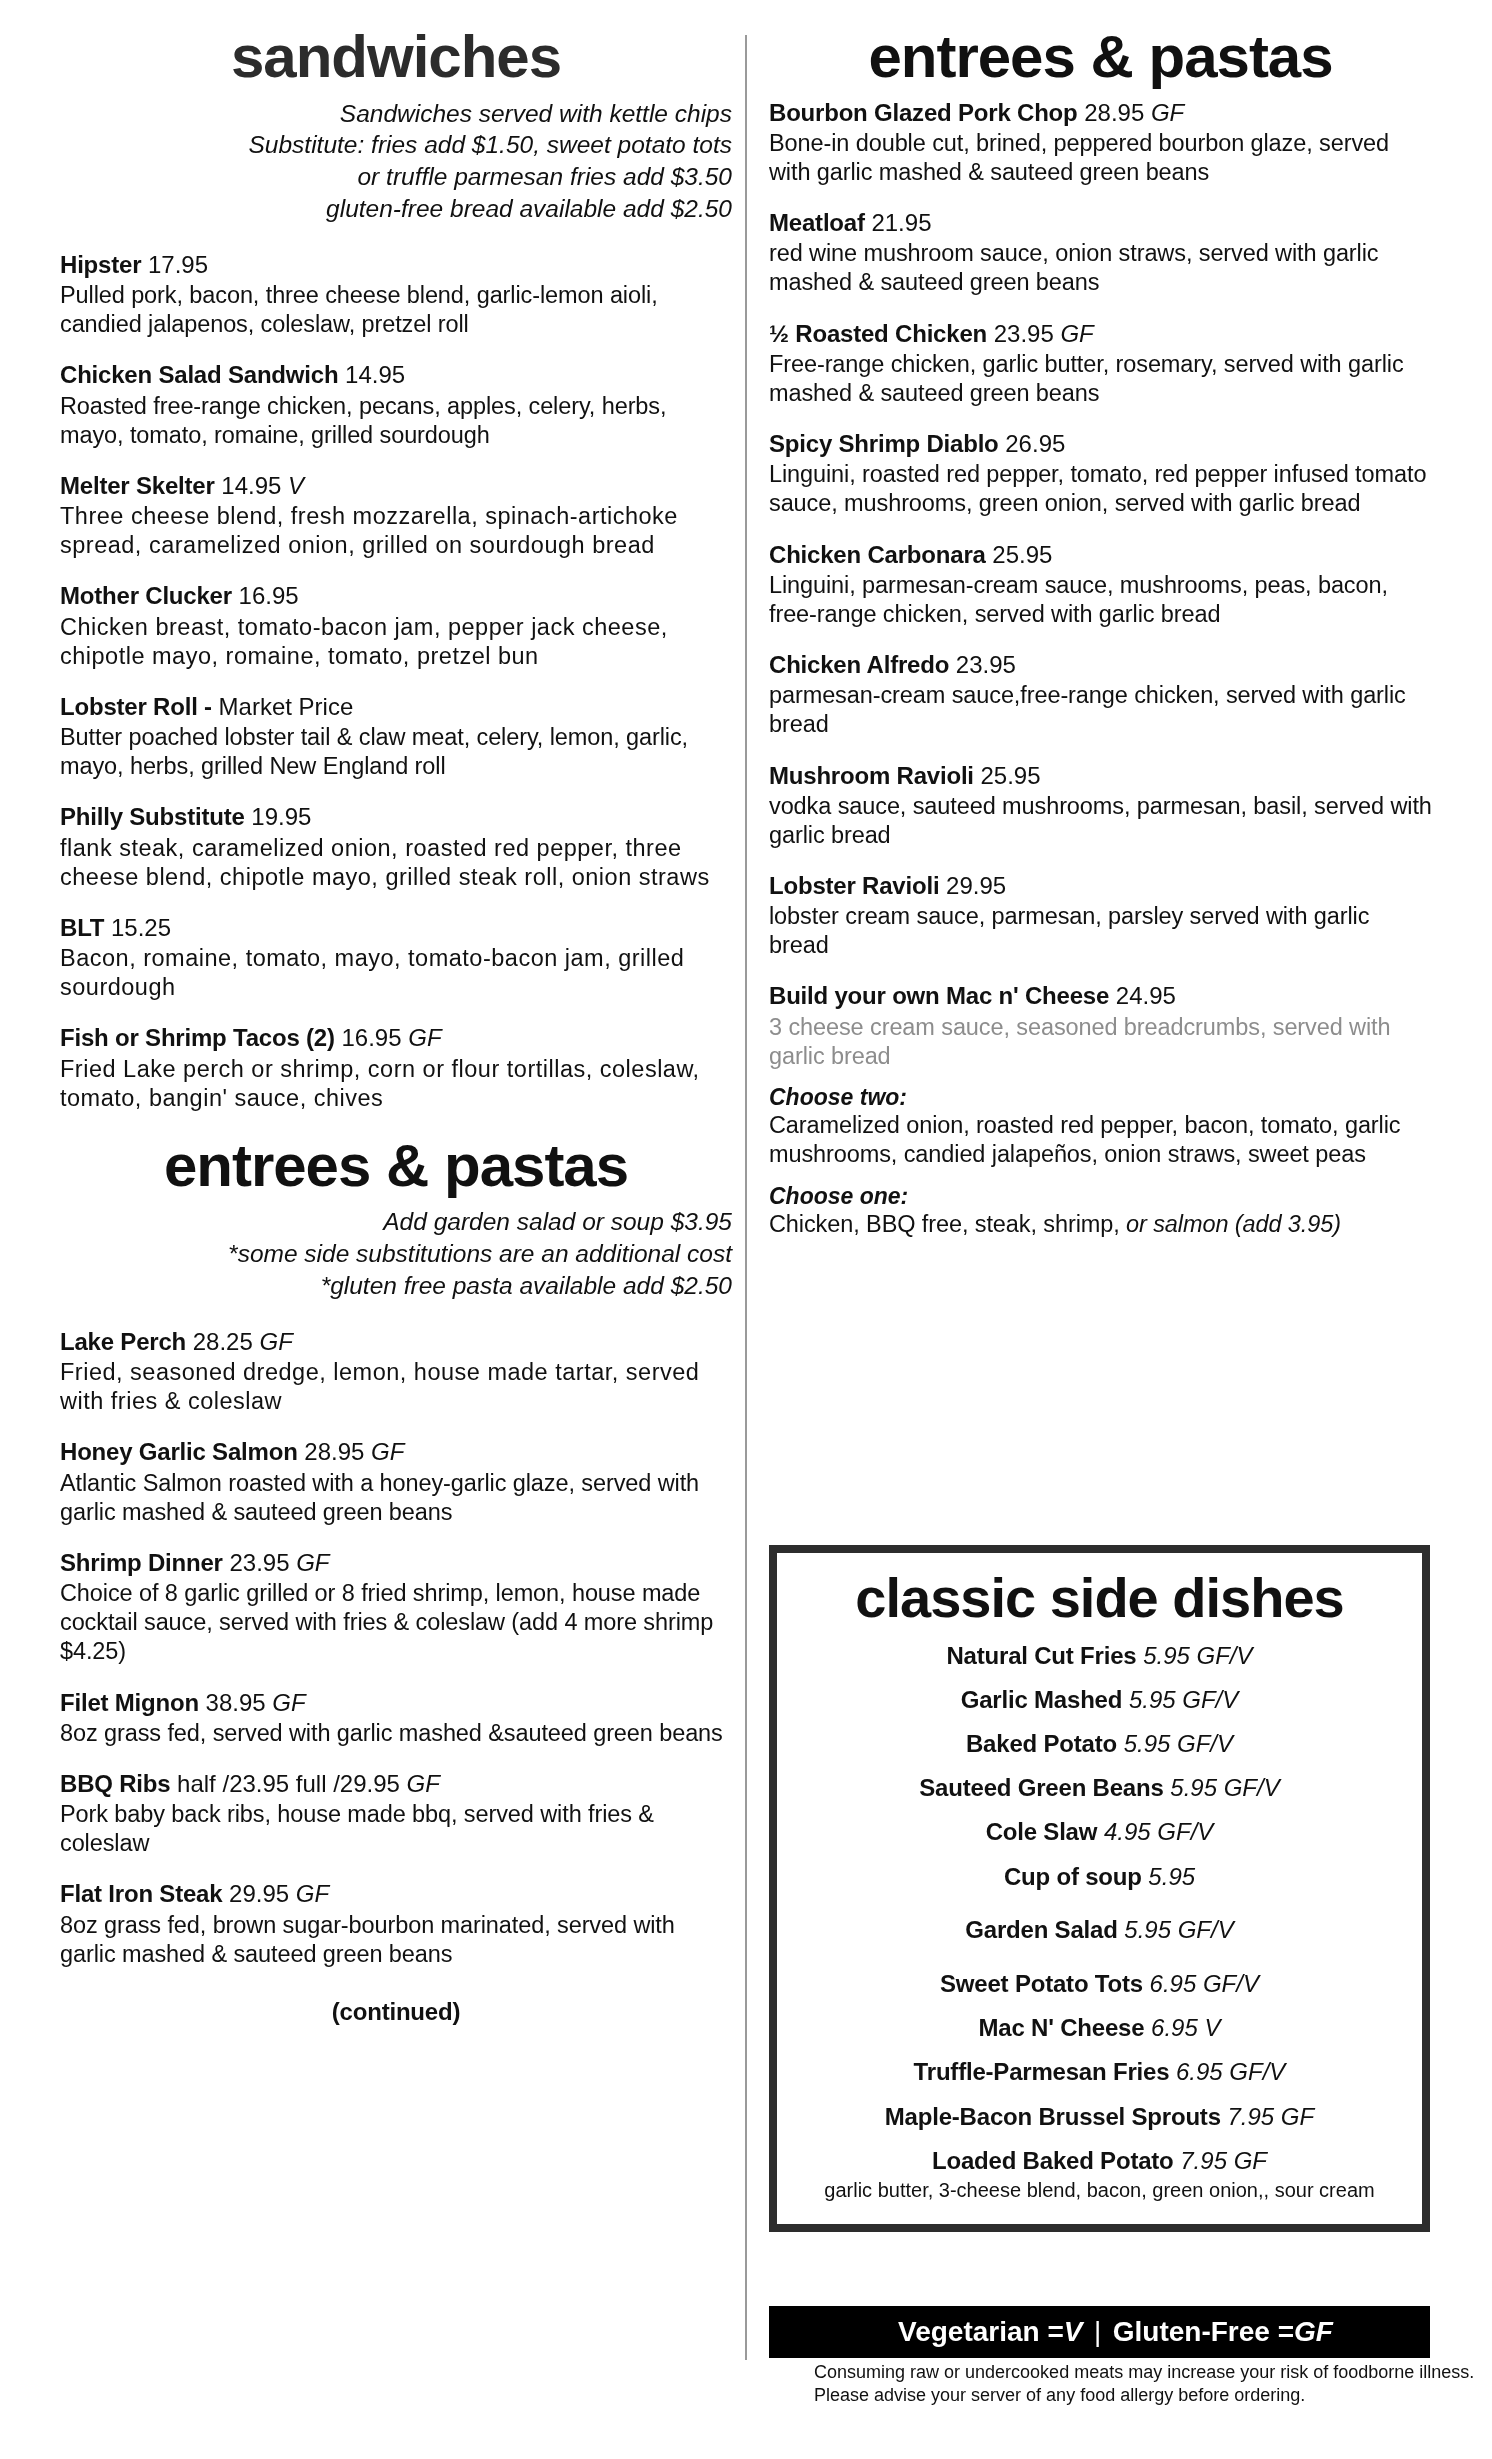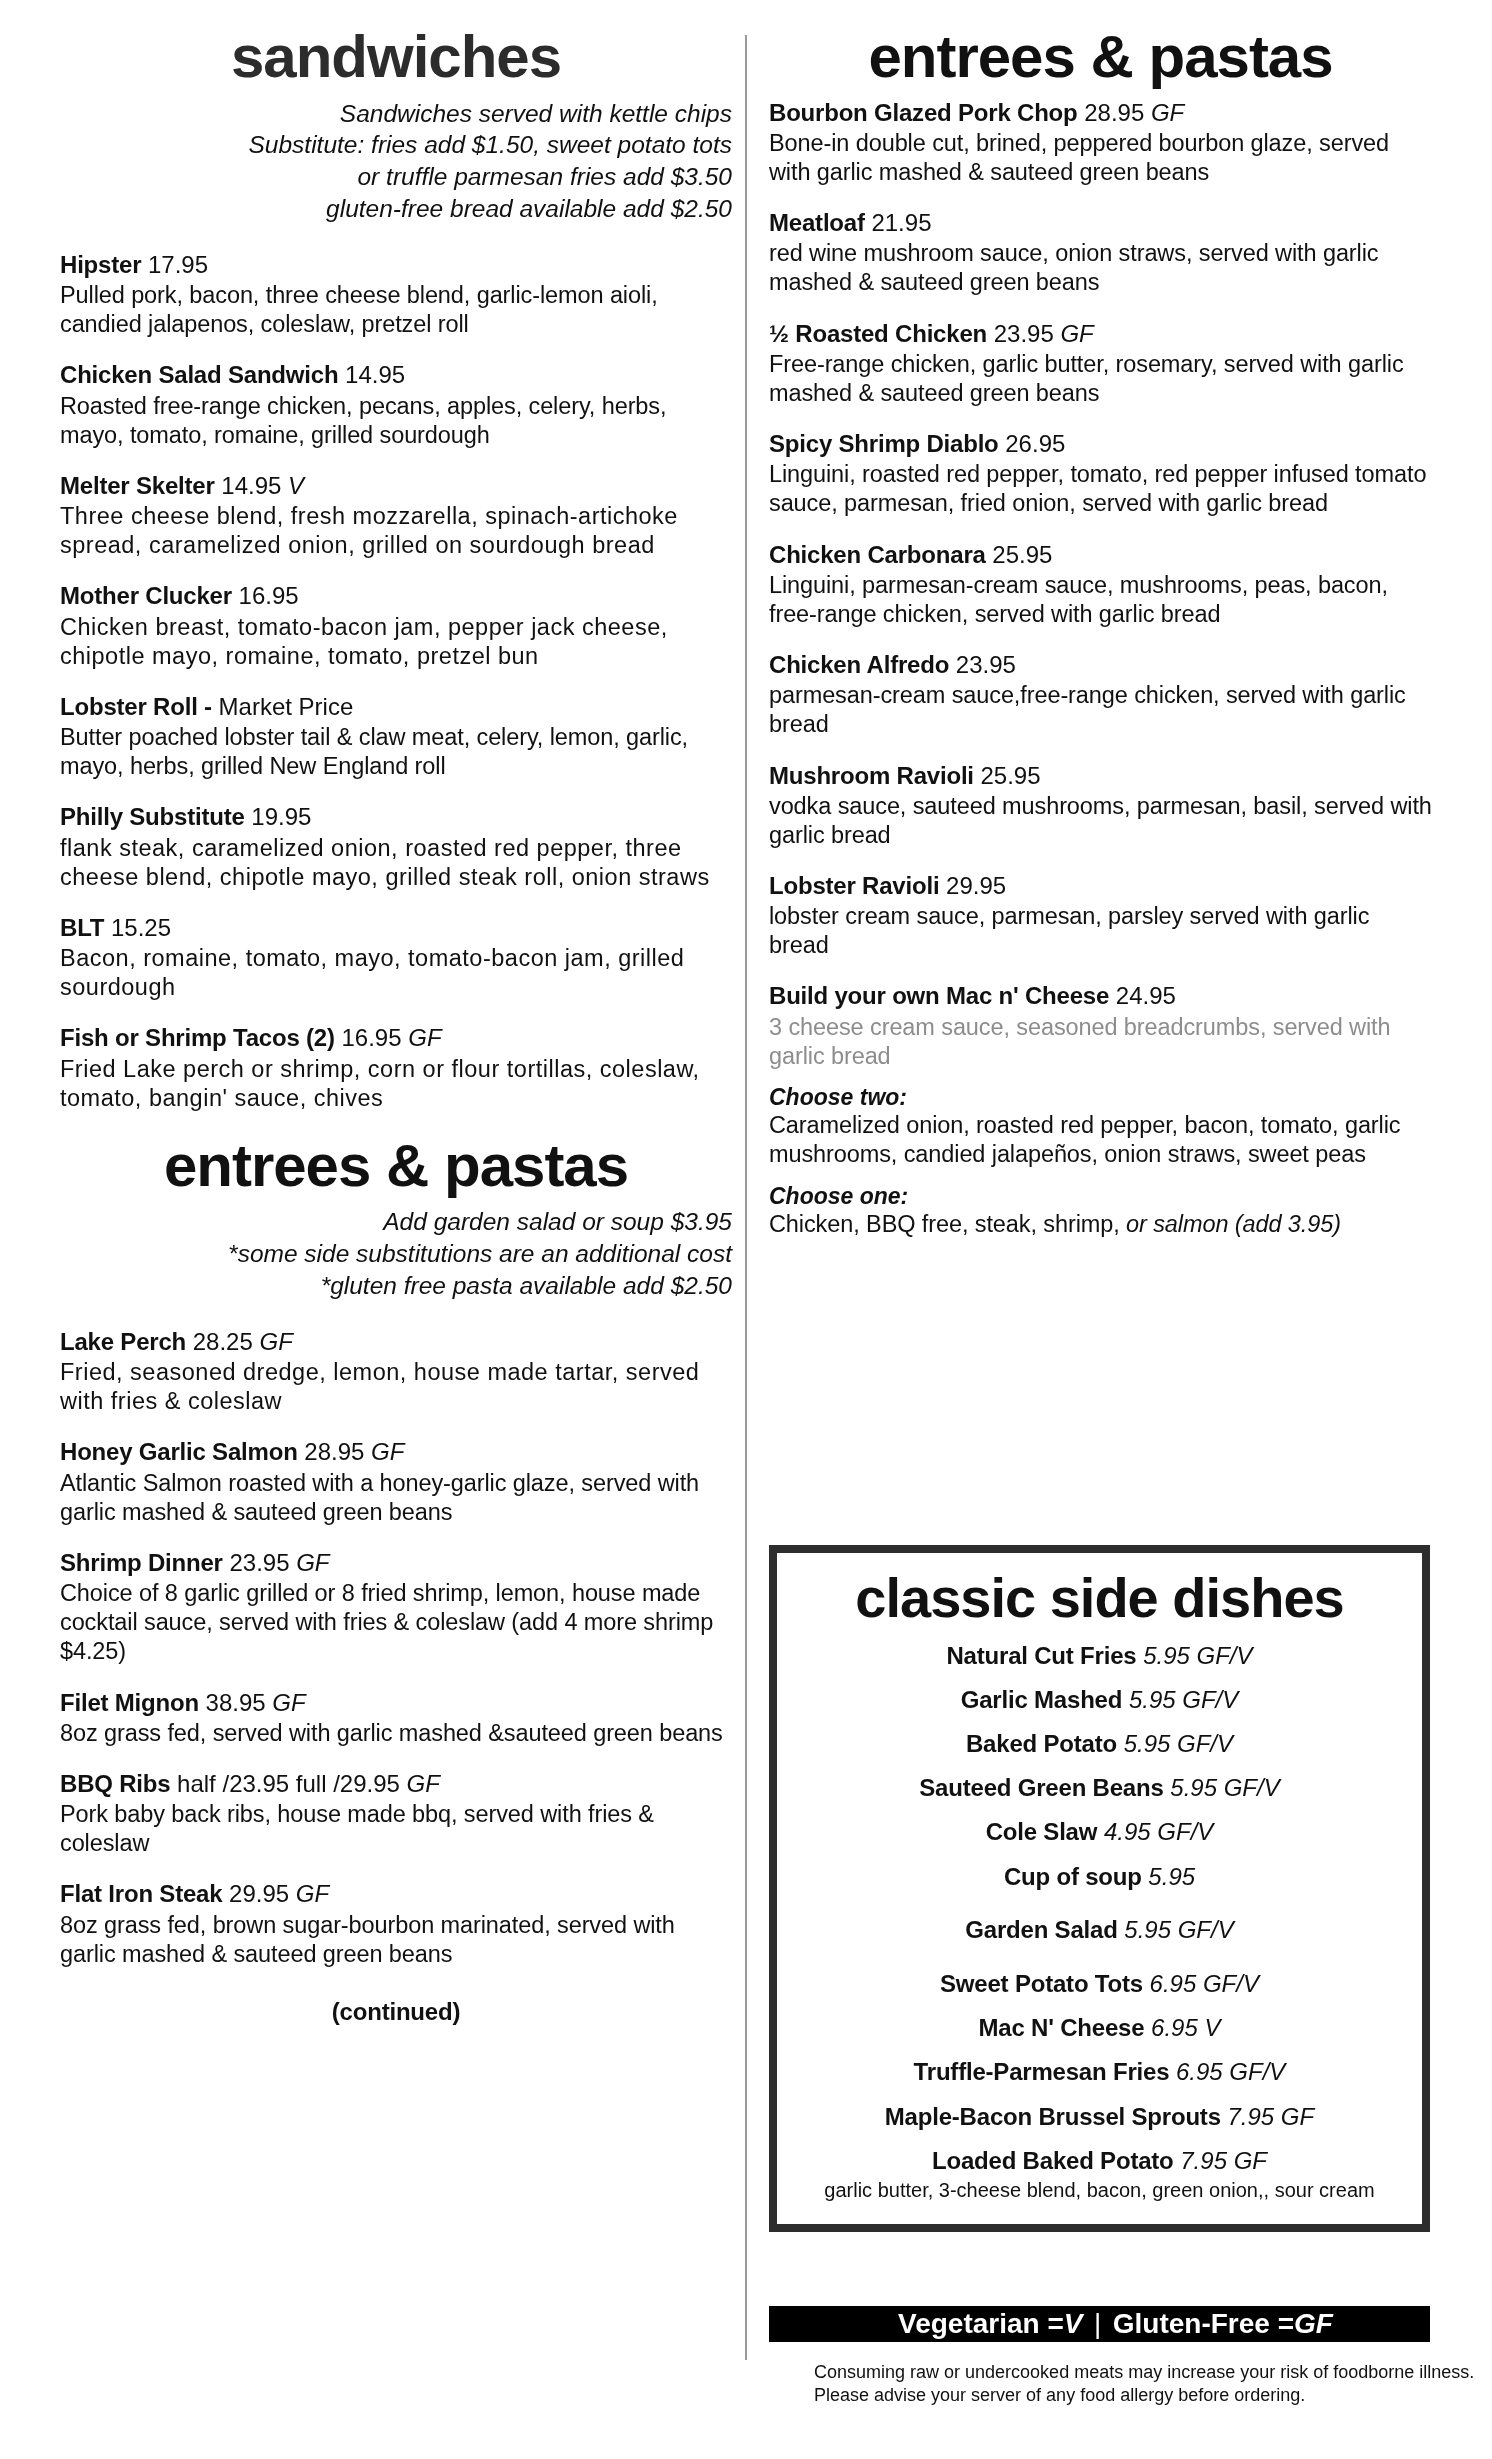--- a/index.html
+++ b/index.html
@@ -68,21 +68,21 @@
     margin:3.8px 0 15.4px 0;line-height:1;
   }
   .side-row{text-align:center;font-size:24px;line-height:1.2;margin-bottom:15.4px;}
   .side-row .nm{font-weight:700;letter-spacing:-0.2px;}
   .side-row .pr{font-style:italic;}
   .side-sub{text-align:center;font-size:20px;line-height:1.2;margin-top:1.9px;}
   .gap-top{margin-top:25px;}
 
   
   .legend{
-    position:absolute;left:769px;top:2306px;width:661px;height:36px;
+    position:absolute;left:769px;top:2306px;width:661px;height:52px;
     background:#000;color:#fff;display:flex;align-items:center;justify-content:center;
     font-size:28px;font-weight:700;box-sizing:border-box;padding-left:32px;
   }
   .legend .g{font-style:italic;font-weight:700;}
   .legend .sep{font-weight:400;padding:0 11.5px;}
 
   .disclaimer{
     position:absolute;left:814px;top:2361px;width:672px;
     font-size:18px;line-height:1.3;color:#111;
   }
@@ -200,21 +200,21 @@
       <div class="item-desc desc-tight">red wine mushroom sauce, onion straws, served with garlic mashed &amp; sauteed green beans</div>
     </div>
 
     <div class="item">
       <div class="item-head"><span class="item-name">½ Roasted Chicken</span> <span class="item-price">23.95</span> <span class="item-tag">GF</span></div>
       <div class="item-desc desc-tight">Free-range chicken, garlic butter, rosemary, served with garlic mashed &amp; sauteed green beans</div>
     </div>
 
     <div class="item">
       <div class="item-head"><span class="item-name">Spicy Shrimp Diablo</span> <span class="item-price">26.95</span> <span class="item-tag"></span></div>
-      <div class="item-desc desc-tight">Linguini, roasted red pepper, tomato, red pepper infused tomato sauce, parmesan, fried onion, served with garlic bread</div>
+      <div class="item-desc desc-tight">Linguini, roasted red pepper, tomato, red pepper infused tomato sauce, mushrooms, green onion, served with garlic bread</div>
     </div>
 
     <div class="item">
       <div class="item-head"><span class="item-name">Chicken Carbonara</span> <span class="item-price">25.95</span> <span class="item-tag"></span></div>
       <div class="item-desc desc-tight">Linguini, parmesan-cream sauce, mushrooms, peas, bacon, free-range chicken, served with garlic bread</div>
     </div>
 
     <div class="item">
       <div class="item-head"><span class="item-name">Chicken Alfredo</span> <span class="item-price">23.95</span> <span class="item-tag"></span></div>
       <div class="item-desc desc-tight">parmesan-cream sauce,free-range chicken, served with garlic bread</div>

